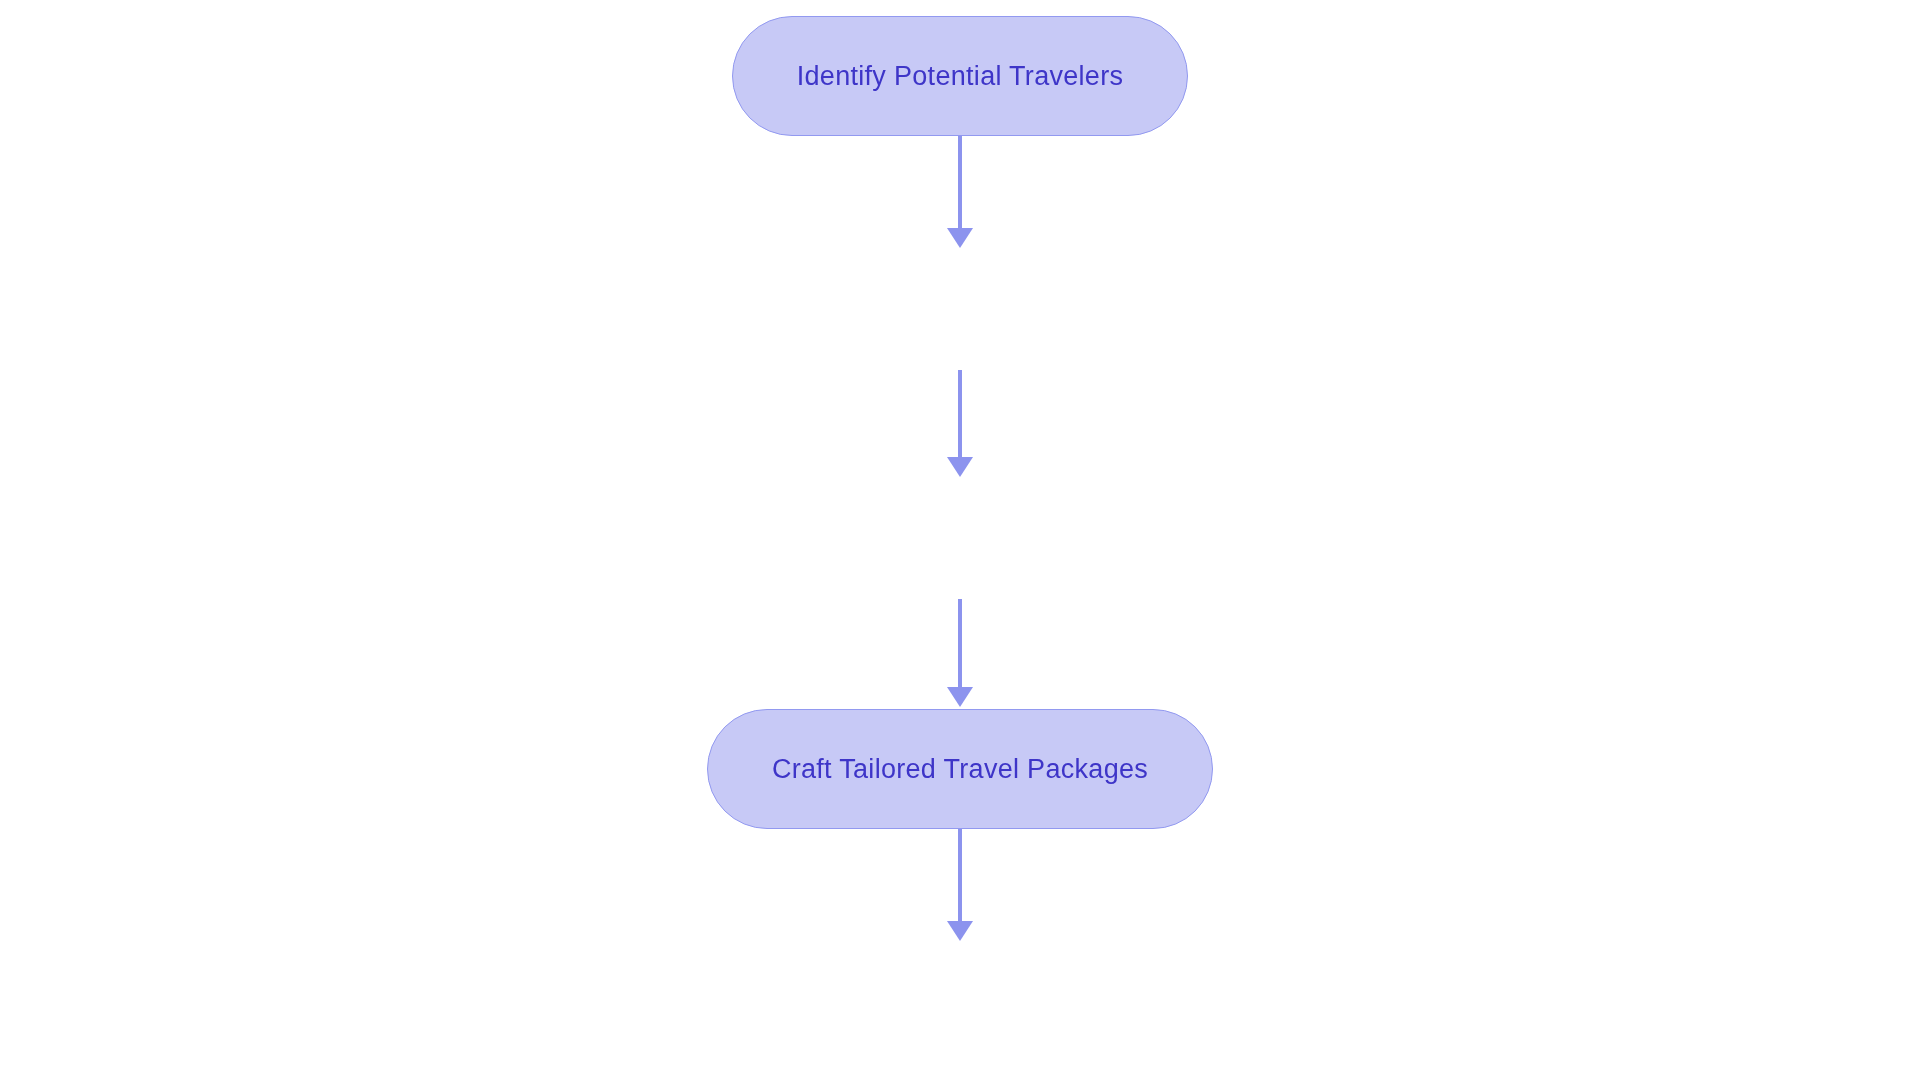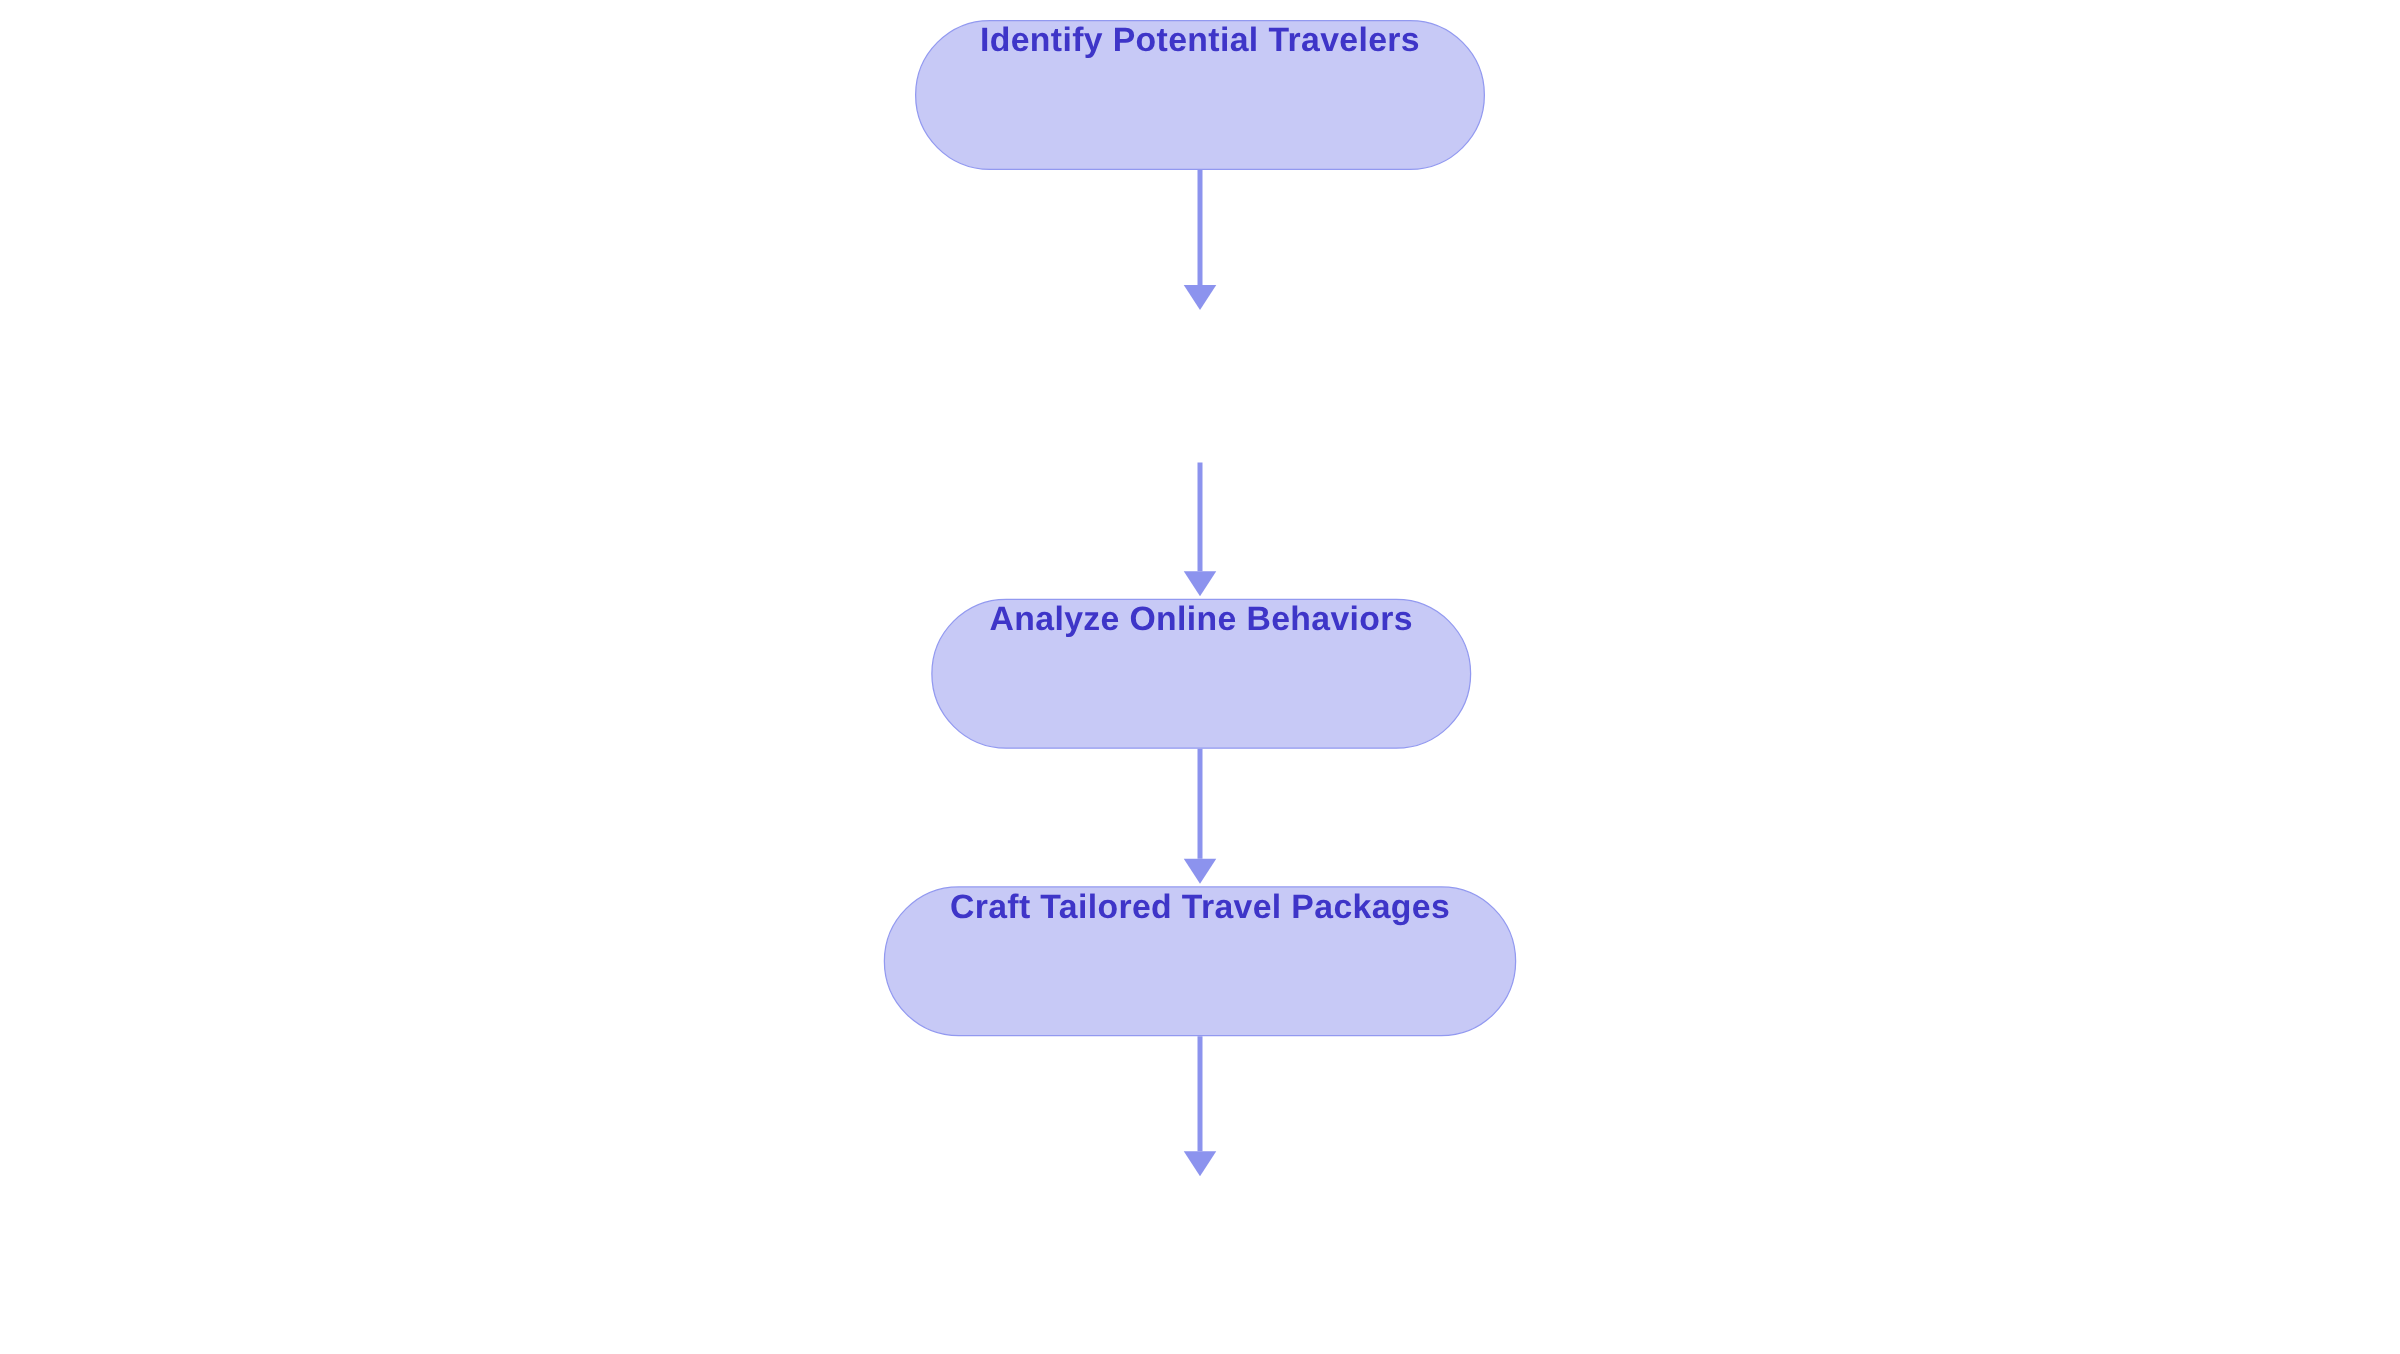--- a/index.html
+++ b/index.html
@@ -10,21 +10,21 @@
     overflow: hidden;
   }
   .canvas { position: relative; width: 1920px; height: 1083px; background: var(--background, #ffffff); }
   .node {
     position: absolute;
     height: 120px;
     box-sizing: border-box;
     border-radius: 60px;
     background: var(--node-fill, #c7c9f6);
     border: 1.5px solid var(--node-border, #9299f0);
-    display: flex; align-items: flex-start; justify-content: center; font-weight: bold;
+    display: flex; align-items: center; justify-content: center;
   }
   .node .label {
     color: var(--node-text, #3e35c8);
     font-size: 27px;
     letter-spacing: 0.3px;
     white-space: nowrap;
   }
   .arrow {
     position: absolute;
     width: 26px;
@@ -51,23 +51,20 @@
     <div class="shaft"></div>
     <div class="head"></div>
   </div>
 
 
   <div class="arrow" style="left:947px; top:370px; height:107px">
     <div class="shaft"></div>
     <div class="head"></div>
   </div>
 
-  <div class="node" style="left:745px; top:479px; width:432px">
-    <span class="label">Analyze Online Behaviors</span>
-  </div>
 
   <div class="arrow" style="left:947px; top:599px; height:108px">
     <div class="shaft"></div>
     <div class="head"></div>
   </div>
 
   <div class="node" style="left:707px; top:709px; width:506px">
     <span class="label">Craft Tailored Travel Packages</span>
   </div>
 

